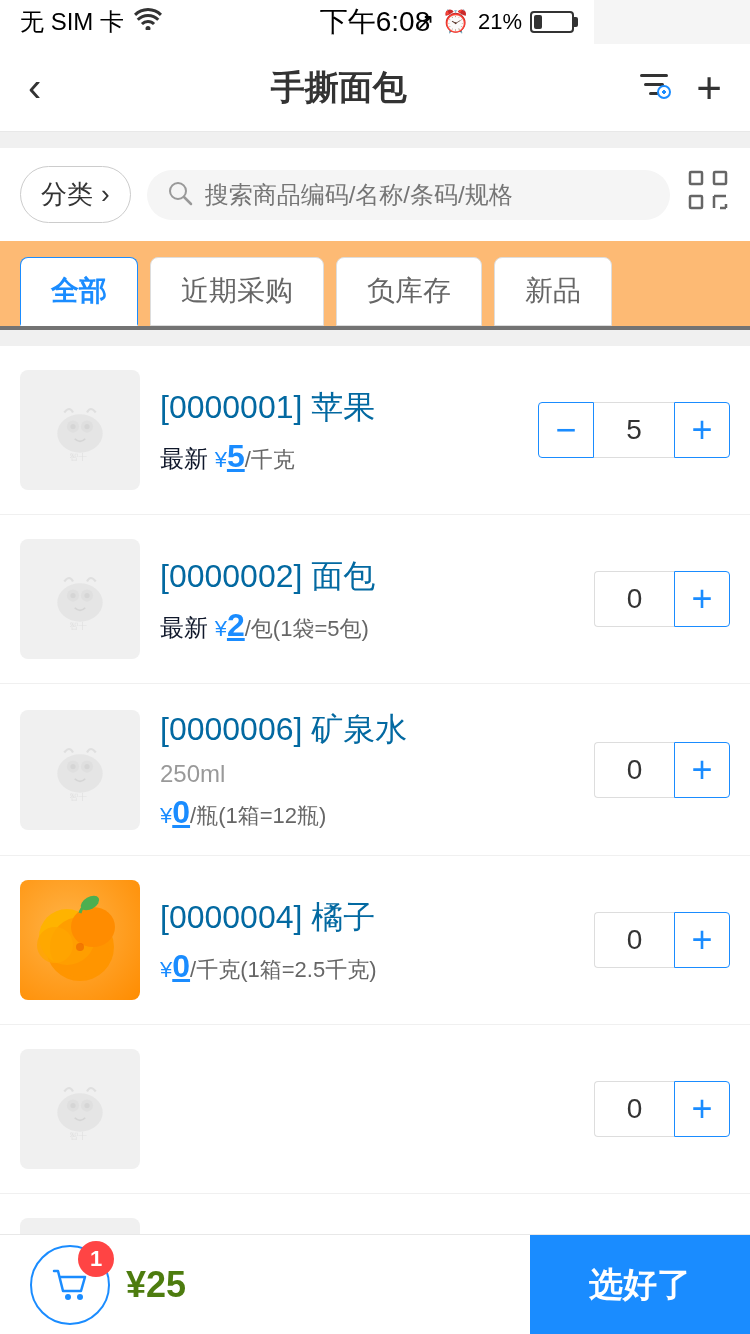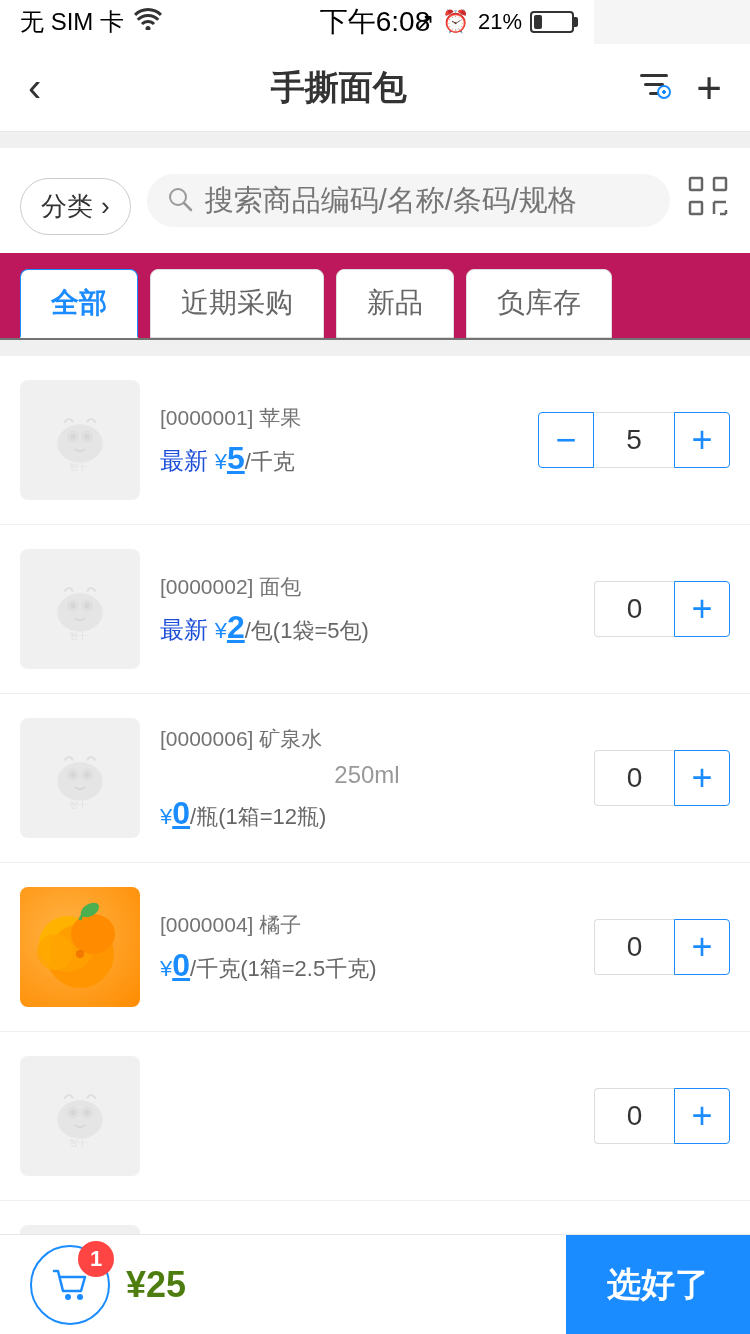--- a/index.html
+++ b/index.html
@@ -116,47 +116,46 @@
       display: flex;
       align-items: center;
       border: 1.5px solid #ccc;
       border-radius: 30px;
       padding: 10px 20px;
       font-size: 26px;
       color: #333;
       background: #fff;
       gap: 8px;
       white-space: nowrap;
-      margin-top: 12px;
     }
     .search-bar {
       flex: 1;
       display: flex;
       align-items: center;
       background: #f5f5f5;
       border-radius: 30px;
       padding: 10px 20px;
       gap: 12px;
     }
     .search-bar input {
       border: none;
       background: transparent;
-      font-size: 29px;
+      font-size: 24px;
       color: #999;
       flex: 1;
       outline: none;
     }
 
     
     .tab-bar {
-      background: #be185d;
+      background: #fdba74;
       padding: 16px 20px 0;
       display: flex;
       gap: 0;
-      border-bottom: 2px solid #737373;
+      border-bottom: 4px solid #737373;
     }
     .tab-item {
       padding: 14px 30px;
       font-size: 28px;
       color: #666;
       border: 1.5px solid #ddd;
       border-radius: 8px 8px 0 0;
       margin-right: 12px;
       cursor: pointer;
       background: #fff;
@@ -206,37 +205,36 @@
     }
     .owl-logo svg {
       width: 70px;
       height: 70px;
       opacity: 0.3;
     }
     .product-info {
       flex: 1;
     }
     .product-name {
-      font-size: 21px;
-      color: #737373;
+      font-size: 32px;
+      color: #0369a1;
       font-weight: 500;
       margin-bottom: 8px;
     }
     .product-spec {
       font-size: 24px;
       color: #999;
       margin-bottom: 6px;
-      text-align: center;
     }
     .product-price {
       font-size: 24px;
       color: #666;
     }
     .product-price .price-label {
-      color: #1d4ed8;
+      color: #0f172a;
     }
     .product-price .yen {
       color: #1a8cff;
       font-size: 22px;
     }
     .product-price .amount {
       color: #1a8cff;
       font-size: 32px;
       font-weight: 600;
       text-decoration: underline;
@@ -354,21 +352,21 @@
       align-items: center;
       justify-content: center;
       font-weight: 600;
     }
     .total-price {
       font-size: 36px;
       font-weight: 600;
       color: #4d7c0f;
     }
     .confirm-btn {
-      width: 184px;
+      width: 220px;
       height: 100px;
       background: #1a8cff;
       color: #fff;
       font-size: 34px;
       font-weight: 600;
       display: flex;
       align-items: center;
       justify-content: center;
       cursor: pointer;
       flex-shrink: 0;
@@ -447,24 +445,24 @@
 </div>
 
 <div class="tab-bar">
   <div class="tab-item active">
     <span>全部</span>
   </div>
   <div class="tab-item">
     <span>近期采购</span>
   </div>
   <div class="tab-item">
+    <span>负库存</span>
+  </div>
+  <div class="tab-item">
     <span>新品</span>
-  </div>
-  <div class="tab-item">
-    <span>负库存</span>
   </div>
 </div>
 
 <div class="section-divider"></div>
 
 <div class="product-list">
 
   <div class="product-item">
     <div class="product-image">
       <div class="owl-logo">

